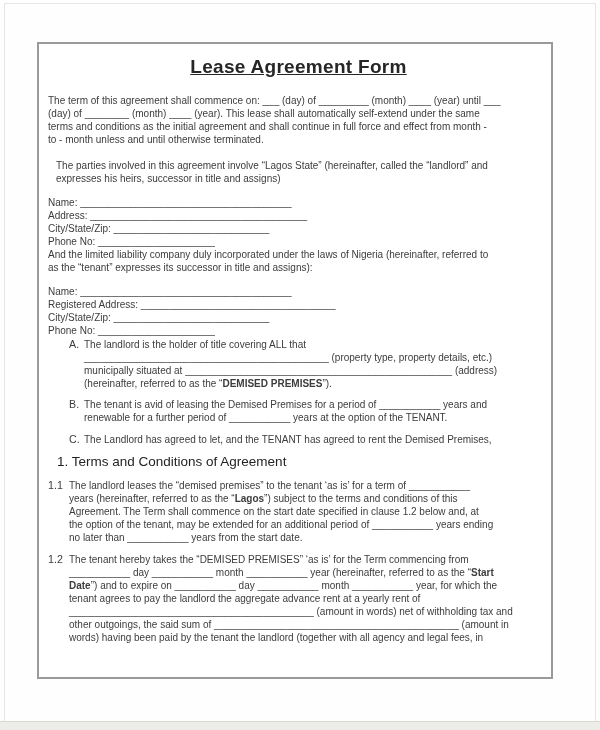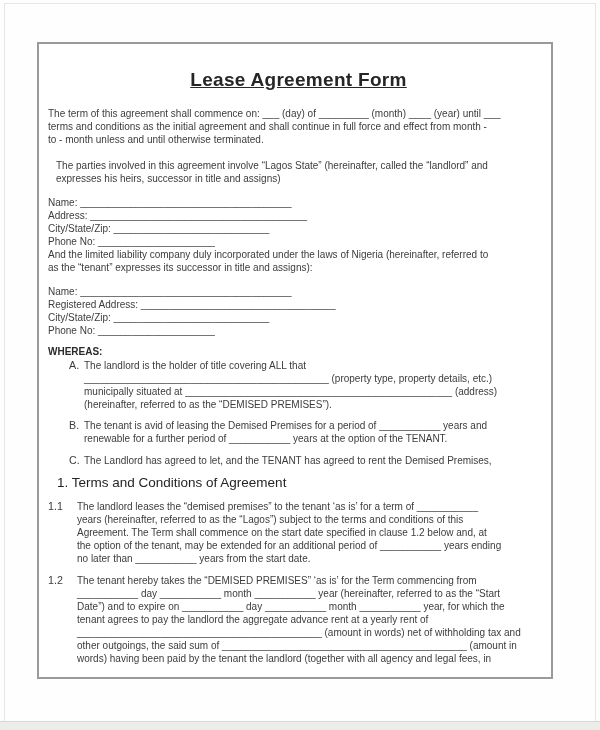--- a/index.html
+++ b/index.html
@@ -37,39 +37,39 @@
   }
   .doc-box {
     position: absolute;
     left: 37px;
     top: 42px;
     width: 516px;
     height: 637px;
     box-sizing: border-box;
     border: 2px solid #9a9a9a;
     background: #ffffff;
-    padding: 19px 2px 0 9px;
+    padding: 6px 2px 0 9px;
     overflow: hidden;
     color: #3c3c3c;
   }
   .doc-title {
     margin: 6px 0 0 0;
     text-align: center;
     font-size: 19px;
     font-weight: bold;
     text-decoration: underline;
     letter-spacing: 0.3px;
     color: #262626;
   }
   .para, .fields, .item-body, .w-heading {
     font-size: 10px;
     line-height: 13px;
   }
   .doc-line { white-space: nowrap; }
-  .doc-line .b { font-weight: normal; }
+  .doc-line .b { font-weight: bold; }
   #p-intro    { margin-top: 16px; }
   #p-parties  { margin-top: 13px; margin-left: 8px; }
   #f-landlord { margin-top: 11px; }
   #p-tenant   { margin-top: 0; }
   #f-tenant   { margin-top: 11px; }
   .w-heading  { margin-top: 8px; font-weight: bold; color: #2a2a2a; }
   .w-item {
     display: flex;
     margin-left: 21px;
   }
@@ -81,21 +81,21 @@
   #w-item-a { margin-top: 1px; }
   #w-item-b { margin-top: 8px; }
   #w-item-c { margin-top: 9px; }
   .section-heading {
     margin-top: 8px;
     margin-left: 9px;
     font-size: 13.5px;
     font-weight: normal;
     color: #242424;
   }
-  .clause { display: flex; gap: 8px; }
+  .clause { display: flex; }
   .clause .marker {
     flex: 0 0 21px;
     font-size: 10.7px;
     line-height: 13px;
   }
   #clause-1-1 { margin-top: 10px; }
   #clause-1-2 { margin-top: 9px; }
   .item-body { flex: 1 1 auto; min-width: 0; }
 </style>
 </head>
@@ -103,20 +103,21 @@
 
 <div class="canvas">
   <div class="scan-edge"></div>
 
   <div class="doc-box">
 
     <h1 class="doc-title">Lease Agreement Form</h1>
 
     <div class="para" id="p-intro">
         <div class="doc-line"><span>The term of this agreement shall commence on: ___ (day) of _________ (month) ____ (year) until ___</span></div>
+        <div class="doc-line"><span>(day) of ________ (month) ____ (year). This lease shall automatically self-extend under the same</span></div>
         <div class="doc-line"><span>terms and conditions as the initial agreement and shall continue in full force and effect from month -</span></div>
         <div class="doc-line"><span>to - month unless and until otherwise terminated.</span></div>
       </div>
 
     <div class="para" id="p-parties">
         <div class="doc-line"><span>The parties involved in this agreement involve “Lagos State” (hereinafter, called the “landlord” and</span></div>
         <div class="doc-line"><span>expresses his heirs, successor in title and assigns)</span></div>
       </div>
 
     <div class="fields" id="f-landlord">
@@ -131,21 +132,20 @@
         <div class="doc-line"><span>as the “tenant” expresses its successor in title and assigns):</span></div>
       </div>
 
     <div class="fields" id="f-tenant">
         <div class="doc-line"><span>Name: ______________________________________</span></div>
         <div class="doc-line"><span>Registered Address: ___________________________________</span></div>
         <div class="doc-line"><span>City/State/Zip: ____________________________</span></div>
         <div class="doc-line"><span>Phone No: _____________________</span></div>
       </div>
 
-    <div class="w-heading">WHEREAS:</div>
 
     <div class="w-item" id="w-item-a">
       <span class="marker">A.</span>
       <div class="item-body">
           <div class="doc-line"><span>The landlord is the holder of title covering ALL that</span></div>
           <div class="doc-line"><span>____________________________________________ (property type, property details, etc.)</span></div>
           <div class="doc-line"><span>municipally situated at ________________________________________________ (address)</span></div>
           <div class="doc-line"><span>(hereinafter, referred to as the “</span><span class="b">DEMISED PREMISES</span><span>”).</span></div>
         </div>
     </div>

